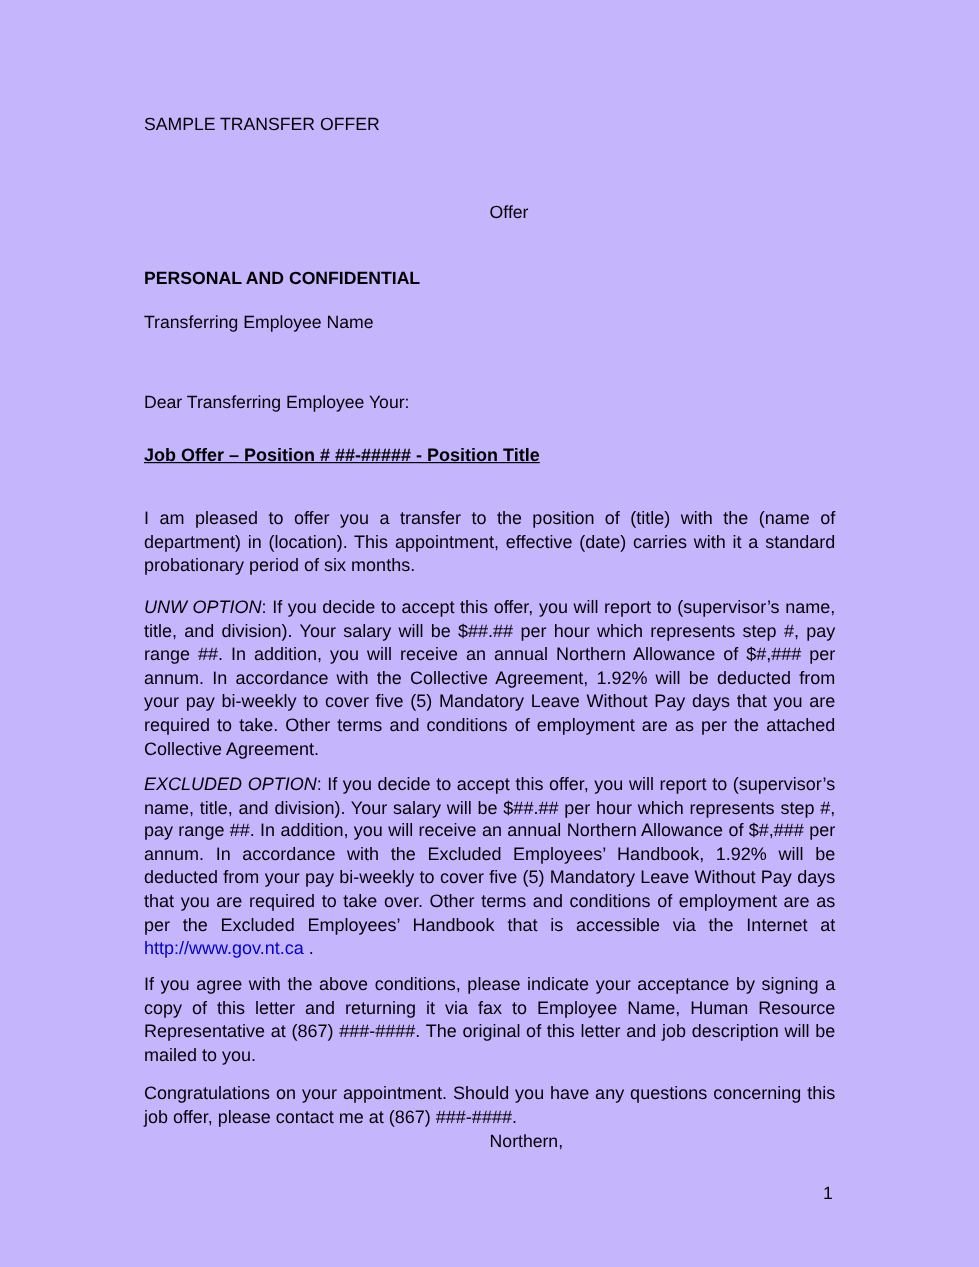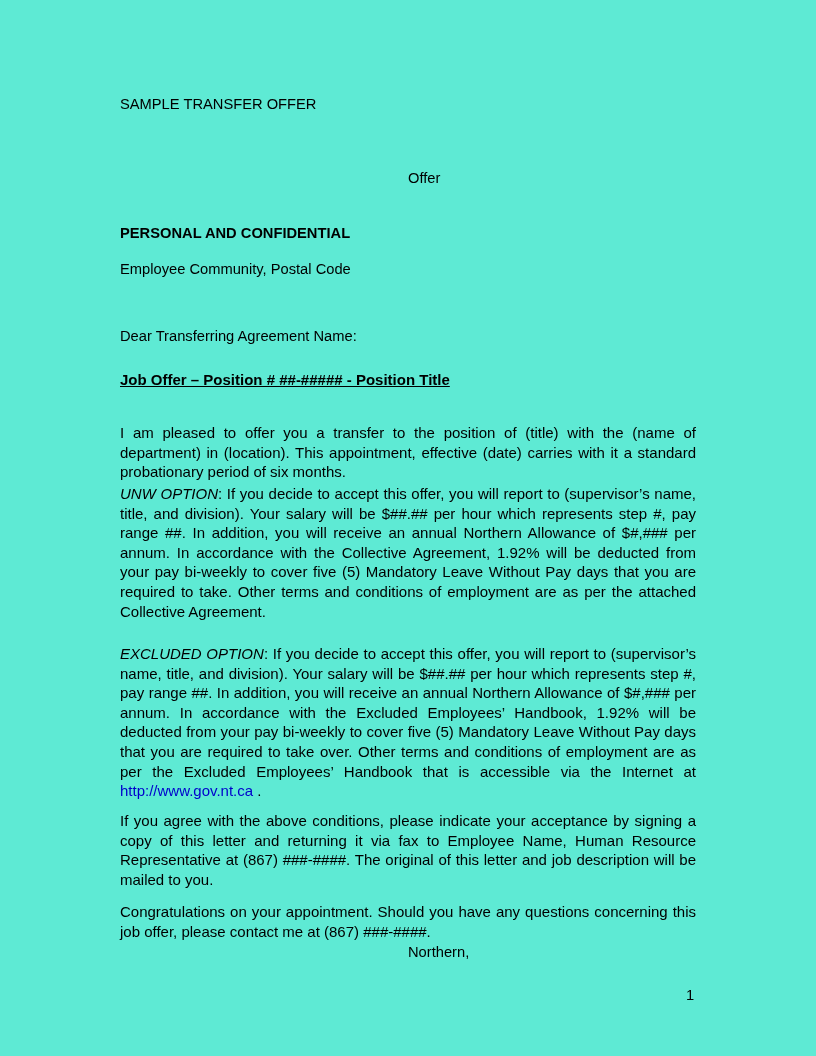--- a/index.html
+++ b/index.html
@@ -14,21 +14,21 @@
     font-family: "Liberation Sans", sans-serif;
     color: #000000;
     -webkit-font-smoothing: none;
   }
   .page {
     position: absolute;
     left: 0;
     top: 0;
     width: 816px;
     height: 1056px;
-    background: #5eead4;
+    background: #c4b5fd;
     overflow: hidden;
   }
   .content {
     position: absolute;
     left: 120px;
     top: 0;
     width: 576px;
   }
 
   
@@ -88,21 +88,21 @@
     position: absolute;
     left: 0;
     width: 576px;
     font-size: 15px;
     line-height: 19.6px;
     text-align: justify;
     text-justify: inter-word;
   }
 
   .p1 { top: 408px; }
-  .p2 { top: 469px; }
+  .p2 { top: 482px; }
   .p3 { top: 629px; }
   .p4 { top: 796px; }
   .p5 { top: 887px; }
 
   .opt-label {
     font-style: italic;
   }
   a.doc-link, .doc-link {
     color: #0000cc;
   }
@@ -130,24 +130,24 @@
 
   <div class="content">
 
     <div class="doc-title">SAMPLE TRANSFER OFFER</div>
 
     <div class="date-line">Offer</div>
 
     <div class="heading-confidential">PERSONAL AND CONFIDENTIAL</div>
 
     <div class="address-block">
-      <div>Employee Community, Postal Code</div>
+      <div>Transferring Employee Name</div>
     </div>
 
-    <div class="salutation">Dear Transferring Agreement Name:</div>
+    <div class="salutation">Dear Transferring Employee Your:</div>
 
     <div class="heading-joboffer">Job Offer – Position # ##-##### - Position Title</div>
 
     <p class="para p1">I am pleased to offer you a transfer to the position of (title) with the (name of department) in (location).   This appointment, effective (date) carries with it a standard probationary period of six months.</p>
 
     <p class="para p2"><span class="opt-label">UNW OPTION</span><span>:  If you decide to accept this offer, you will report to (supervisor’s name, title, and division).  Your salary will be $##.## per hour which represents step #, pay range ##.  In addition, you will receive an annual Northern Allowance of $#,### per annum.  In accordance with the Collective Agreement, 1.92% will be deducted from your pay bi-weekly to cover five (5) Mandatory Leave Without Pay days that you are required to take.   Other terms and conditions of employment are as per the attached Collective Agreement.</span></p>
 
     <p class="para p3"><span class="opt-label">EXCLUDED OPTION</span><span>:   If you decide to accept this offer, you will report to (supervisor’s name, title, and division).  Your salary will be $##.## per hour which represents step #, pay range ##.  In addition, you will receive an annual Northern Allowance of $#,### per annum.  In accordance with the Excluded Employees’ Handbook, 1.92% will be deducted from your pay bi-weekly to cover five (5) Mandatory Leave Without Pay days that you are required to take over.   Other terms and conditions of employment are as per the Excluded Employees’ Handbook that is accessible via the Internet at   </span><span class="doc-link" style="color: rgb(0, 0, 204);">http://www.gov.nt.ca</span><span> .</span></p>
 
     <p class="para p4">If you agree with the above conditions, please indicate your acceptance by signing a copy of this letter and returning it via fax to Employee Name, Human Resource Representative at (867) ###-####.  The original of this letter and job description will be mailed to you.</p>

